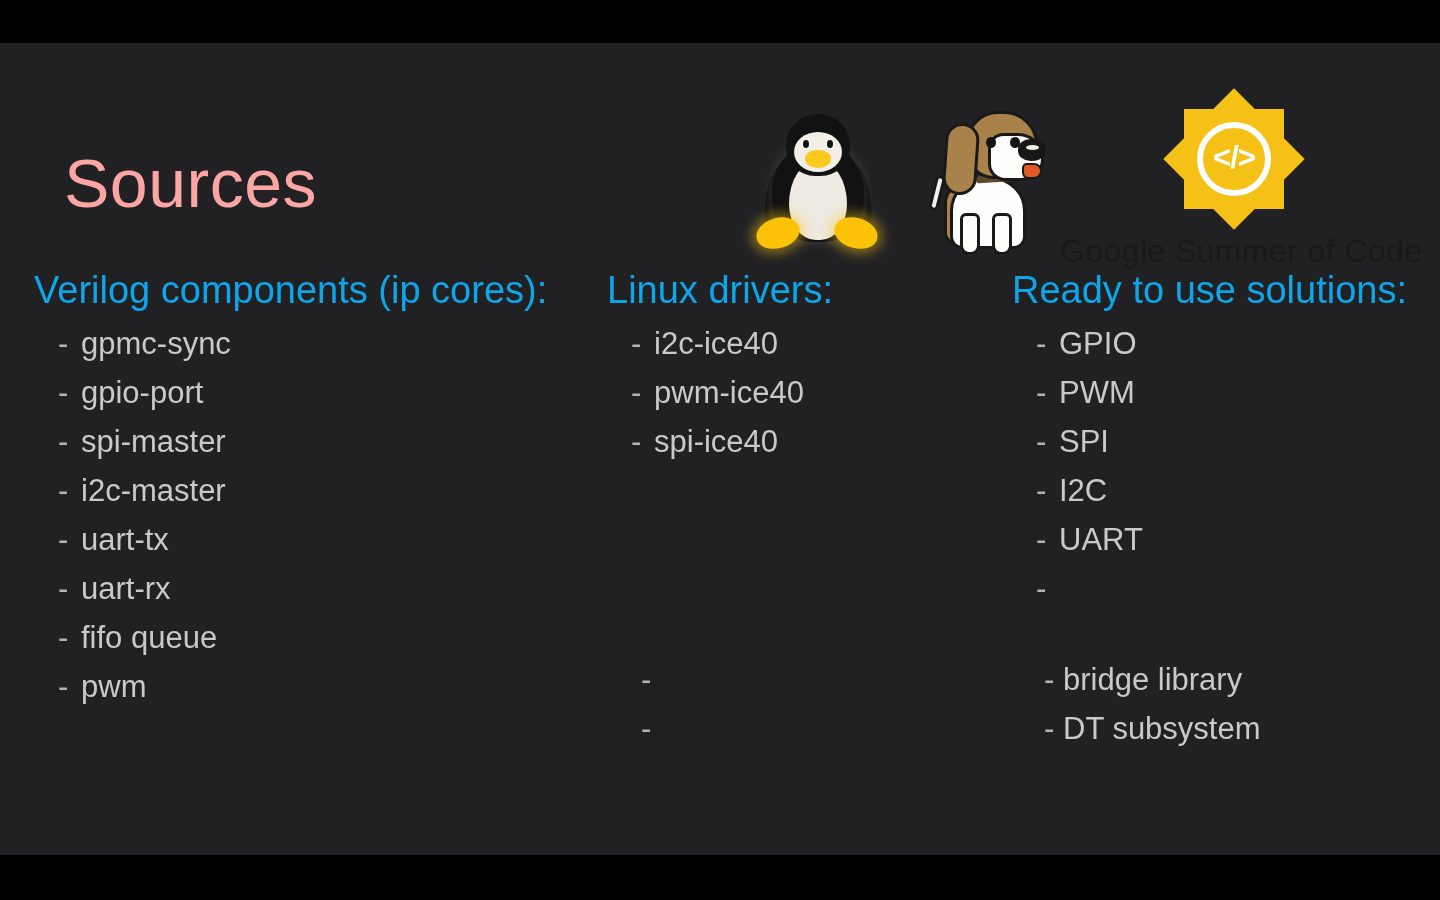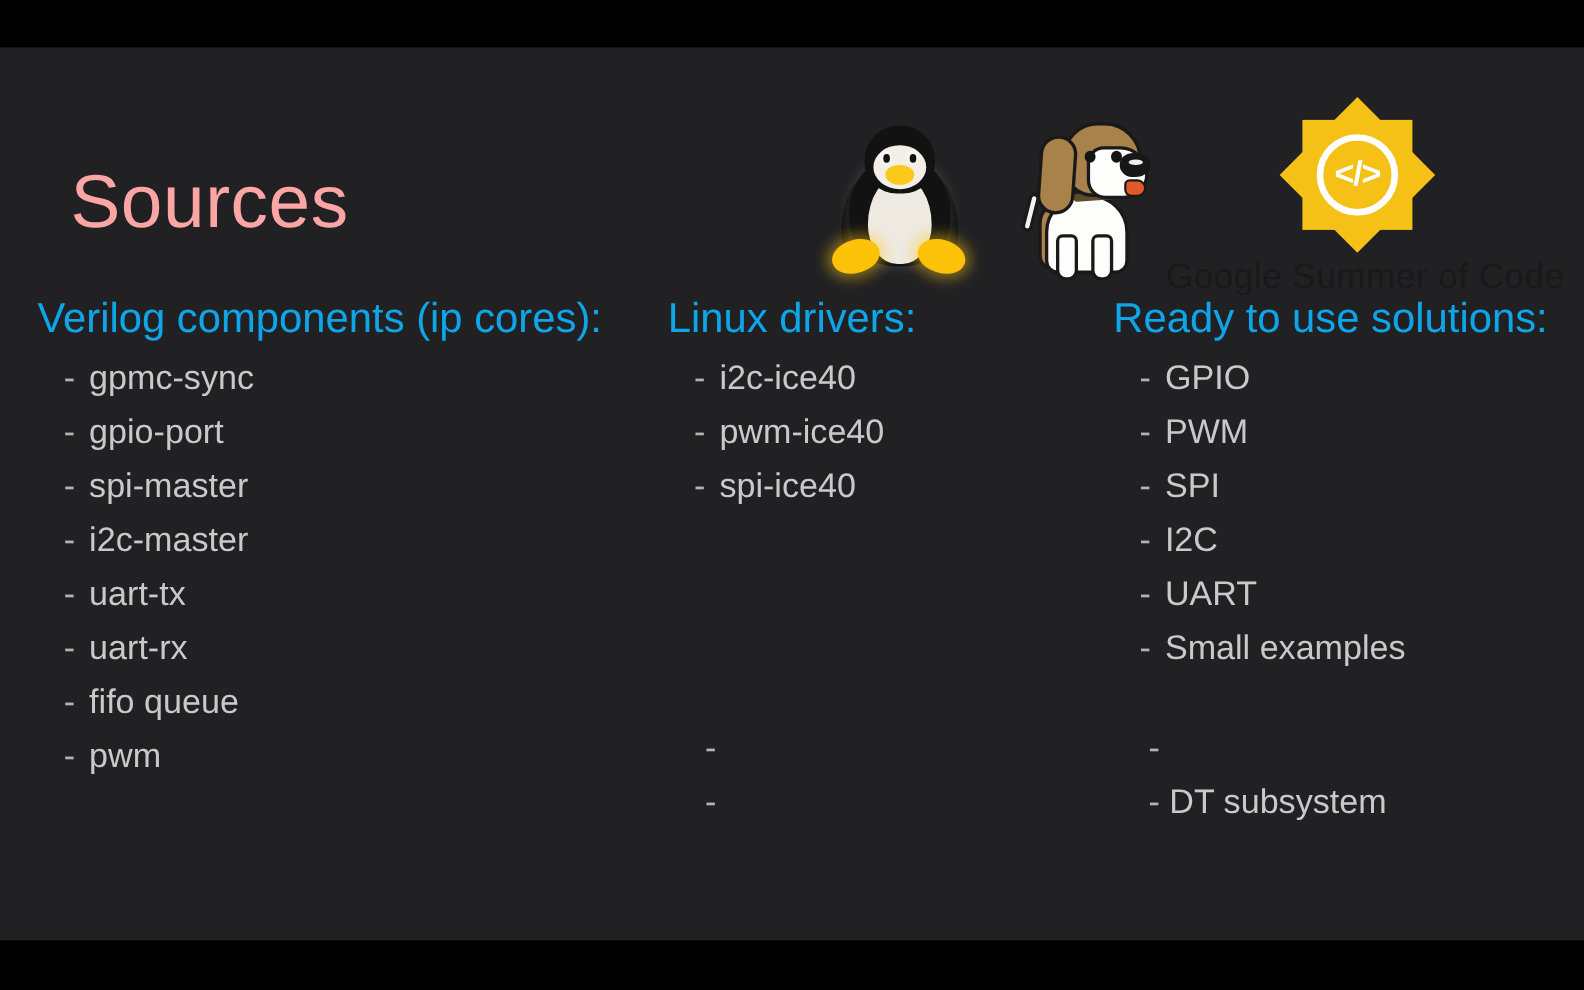--- a/index.html
+++ b/index.html
@@ -391,40 +391,40 @@
         <li>
             <span class="dash">-</span>
             <span>I2C</span>
           </li>
         <li>
             <span class="dash">-</span>
             <span>UART</span>
           </li>
         <li>
             <span class="dash">-</span>
-            <span>Small examples</span>
           </li>
       </ul>
     </div>
 
     <div class="column" id="col-mid-2">
       <ul class="group-list">
         <li>
             <span class="dash">-</span>
           </li>
         <li>
             <span class="dash">-</span>
           </li>
       </ul>
     </div>
 
     <div class="column" id="col-right-2">
       <ul class="group-list">
         <li>
             <span class="dash">-</span>
+            <span>bridge library</span>
           </li>
         <li>
             <span class="dash">-</span>
             <span>DT subsystem</span>
           </li>
       </ul>
     </div>
 
   </div>
 </div>

